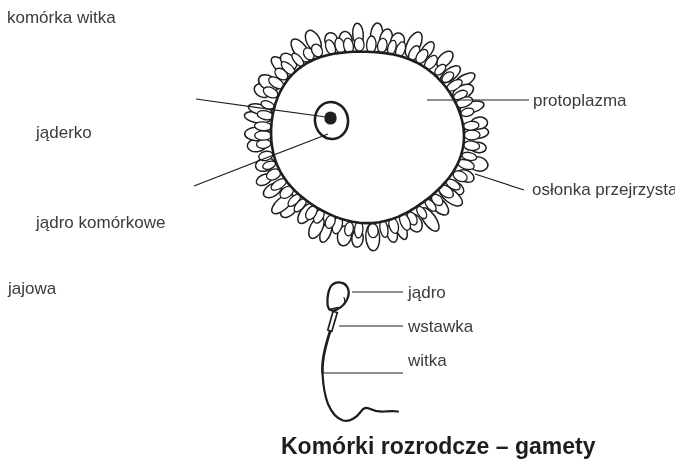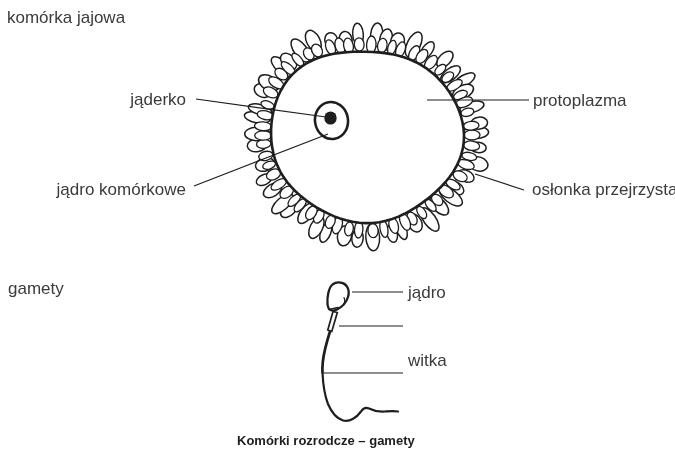--- a/index.html
+++ b/index.html
@@ -11,34 +11,35 @@
     overflow:hidden;
   }
   svg.art{position:absolute;left:0;top:0;}
   .lbl{
     position:absolute;
     font-size:17px;
     line-height:20px;
     color:#3b3b3b;
     white-space:nowrap;
   }
-  .lbl.right{text-align:right;}
+  .lbl.right{margin-top:33px;}
   .section-lbl{
     position:absolute;
     font-size:17px;
     line-height:20px;
     color:#3b3b3b;
     white-space:nowrap;
   }
   .caption{
     position:absolute;
-    font-size:13px;
+    font-size:23px;
     font-weight:bold;
     color:#1d1d1d;
     white-space:nowrap;
+    margin-left:44px;
   }
 </style>
 </head>
 <body>
 
 <div class="figure">
 
   <svg class="art" id="art" width="675" height="460" viewBox="0 0 675 460">
 
     <g>
@@ -176,31 +177,32 @@
       <path d="M196,99 L326,117"></path>
       <path d="M194,186 L328,134"></path>
       <path d="M427,100 L529,100"></path>
       <path d="M475,174 L524,190"></path>
       <path d="M352,292 L403,292"></path>
       <path d="M339,326 L403,326"></path>
       <path d="M324,373 L403,373"></path>
     </g>
   </svg>
 
-  <div class="section-lbl" style="left:7px;top:8px;">komórka jajowa</div>
+  <div class="section-lbl" style="left:7px;top:8px;">komórka witka</div>
 
   <div class="lbl right" style="left:36px;top:90px;width:150px;">jąderko</div>
 
   <div class="lbl right" style="left:36px;top:180px;width:150px;">jądro komórkowe</div>
 
   <div class="lbl" style="left:533px;top:91px;">protoplazma</div>
 
   <div class="lbl" style="left:532px;top:180px;">osłonka przejrzysta</div>
 
-  <div class="section-lbl" style="left:8px;top:279px;">gamety</div>
+  <div class="section-lbl" style="left:8px;top:279px;">jajowa</div>
 
   <div class="lbl" style="left:408px;top:283px;">jądro</div>
 
+  <div class="lbl" style="left:408px;top:317px;">wstawka</div>
 
   <div class="lbl" style="left:408px;top:351px;">witka</div>
 
   <div class="caption" style="left:237px;top:433px;">Komórki rozrodcze – gamety</div>
 </div>
 
 </body></html>

